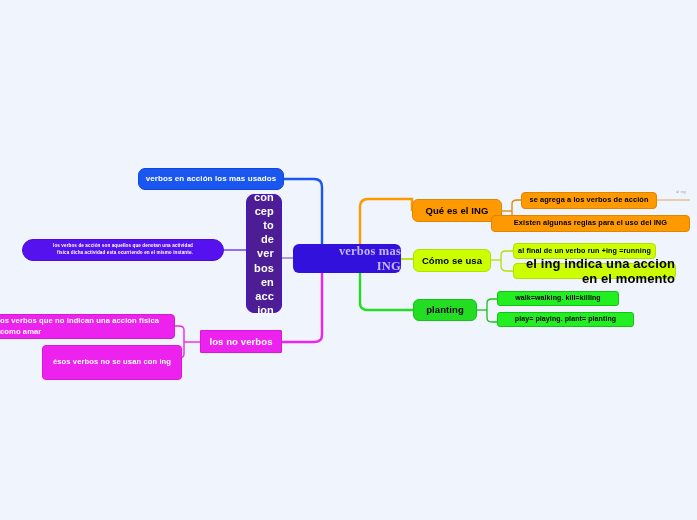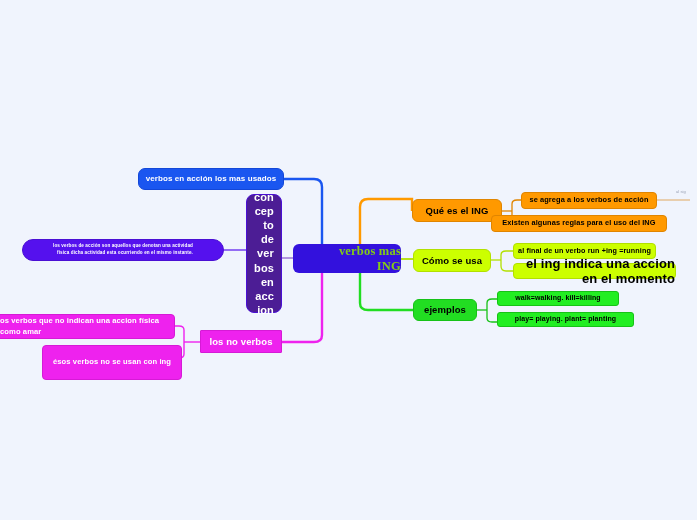--- a/index.html
+++ b/index.html
@@ -38,21 +38,21 @@
     line-height: 1.18;
     white-space: pre-line;
     letter-spacing: 0.1px;
   }
 
   
   .n-root {
     left: 293px; top: 244px;
     width: 108px; height: 29px;
     background: #3311dd;
-    color: #84cc16;
+    color: #c4b5fd;
     border-radius: 6px;
     font-family: "Liberation Serif", serif;
     font-size: 12.5px;
     font-weight: bold;
     letter-spacing: 0.2px;
     padding-left: 32px;
   }
 
   
   .n-blue-main {
@@ -134,21 +134,21 @@
     left: 521px; top: 192px;
     width: 136px; height: 17px;
     background: #ff9900;
     color: #000000;
     border: 1.2px solid #e08500;
     border-radius: 4px;
     font-size: 7.4px;
   }
   .n-or-sub2 {
     left: 491px; top: 215px;
-    width: 176px; height: 17px;
+    width: 199px; height: 17px;
     background: #ff9900;
     color: #000000;
     border: 1.2px solid #e08500;
     border-radius: 4px;
     font-size: 7.4px;
   }
   .n-or-sub3 {
     left: 676px; top: 186px;
     width: 60px; height: 12px;
     background: transparent;
@@ -272,17 +272,17 @@
 
   <div class="node n-or-sub1">se agrega a los verbos de acción</div>
   <div class="node n-or-main">Qué es el ING</div>
   <div class="node n-or-sub2">Existen algunas reglas para el uso del ING</div>
   <div class="node n-or-sub3">al sig</div>
 
   <div class="node n-ch-sub1">al final de un verbo run +ing =running</div>
   <div class="node n-ch-main">Cómo se usa</div>
   <div class="node n-ch-sub2">el ing indica una accion en el momento</div>
 
-  <div class="node n-gr-main">ejemplos</div>
+  <div class="node n-gr-main">planting</div>
   <div class="node n-gr-sub1">walk=walking.      kill=killing</div>
   <div class="node n-gr-sub2">play= playing.     plant= planting</div>
 
 </div>
 
 </body></html>

